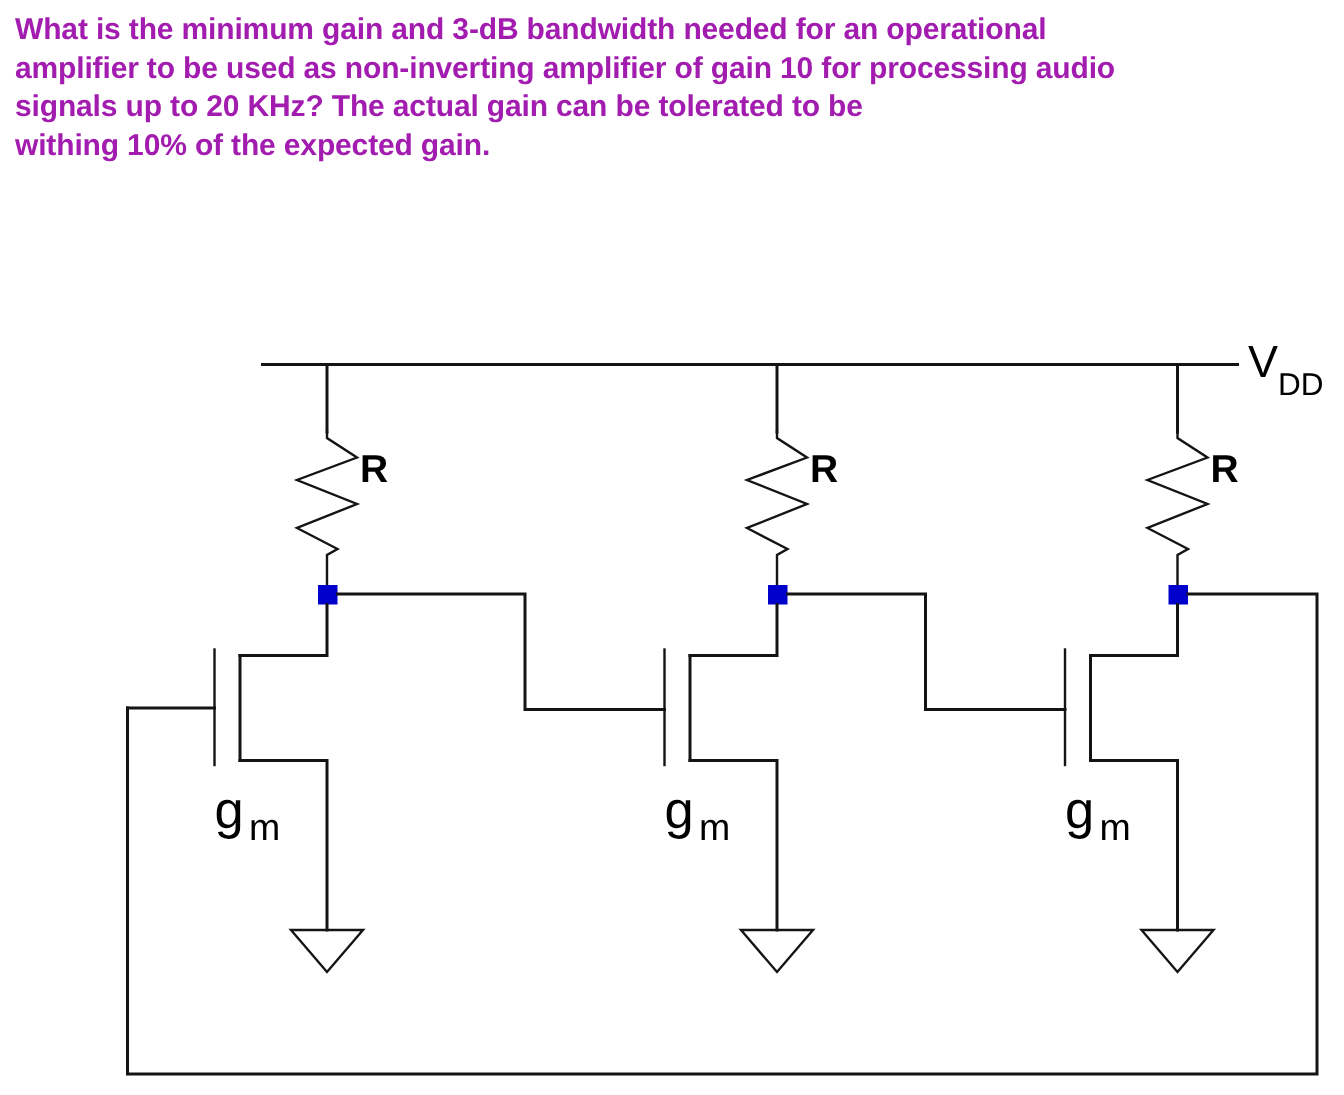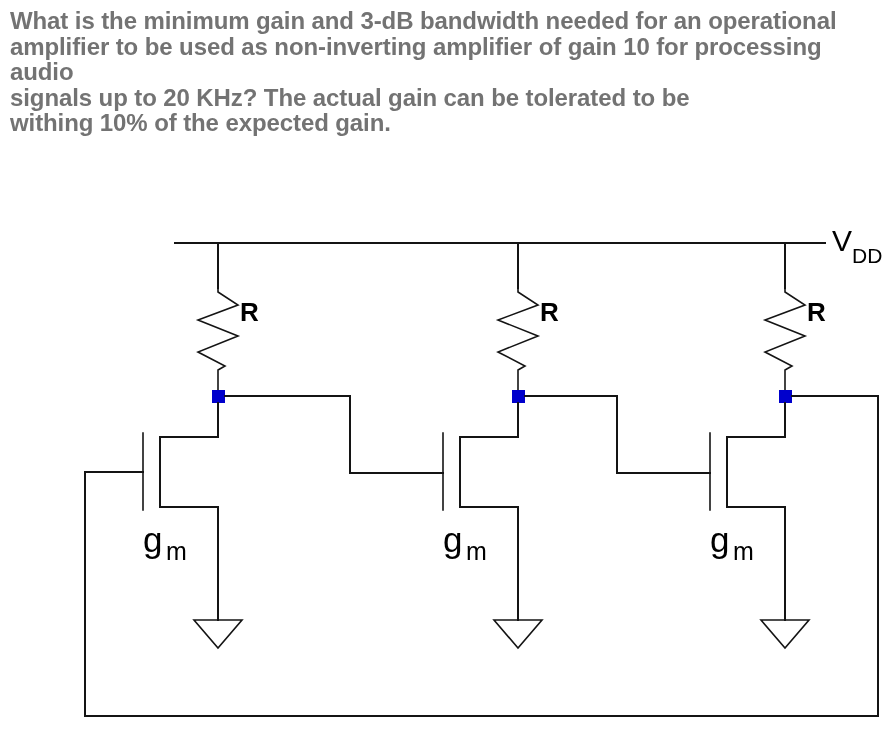--- a/index.html
+++ b/index.html
@@ -13,26 +13,26 @@
     font-family: "Liberation Sans", sans-serif;
     color: #000000;
     overflow: hidden;
     position: relative;
   }
   #question-text {
     position: absolute;
     left: 10px;
     top: 8px;
     width: 876px;
-    font-size: 24px;
+    font-size: 20px;
     font-weight: bold;
     line-height: 25.5px;
     letter-spacing: -0.1px;
     white-space: pre-line;
-    color: #737373;
+    color: #a21caf;
   }
   #circuit-figure {
     position: absolute;
     left: 0;
     top: 0;
     width: 896px;
     height: 730px;
   }
   svg.circuit {
     display: block;

